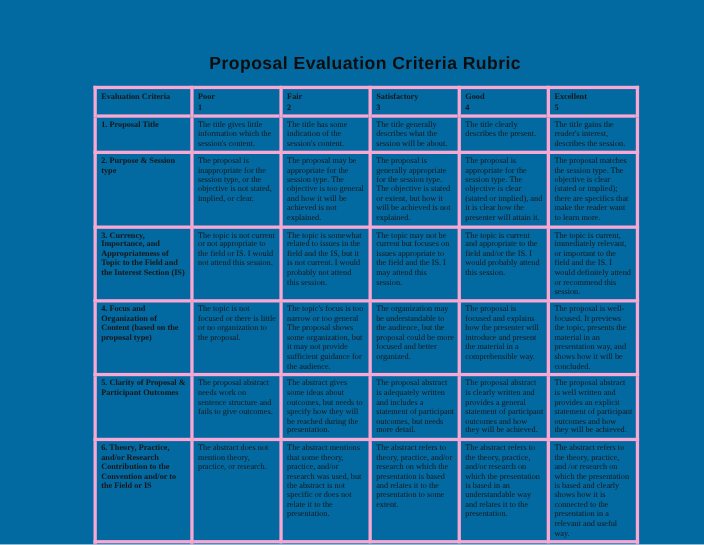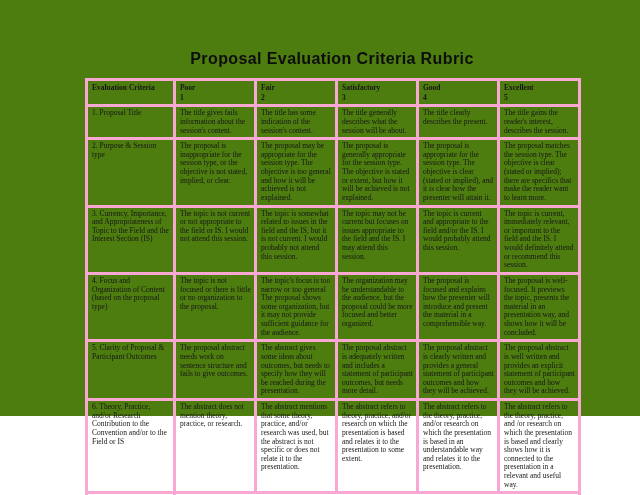--- a/index.html
+++ b/index.html
@@ -6,22 +6,22 @@
     margin: 0;
     padding: 0;
     background: #ffffff;
     width: 640px;
     height: 495px;
     overflow: hidden;
   }
   .page {
     position: relative;
     width: 640px;
-    height: 416px;
-    background: #4d7c0f;
+    height: 495px;
+    background: #0369a1;
     color: #1a1a1a;
   }
   .doc-title {
     position: absolute;
     top: 50px;
     left: 85px;
     width: 494px;
     text-align: center;
     font-family: "Liberation Sans", "DejaVu Sans", sans-serif;
     font-weight: 900;
@@ -55,21 +55,21 @@
     text-align: left;
     padding-top: 3px;
   }
   table.rubric thead th.crit-head {
     text-align: left;
   }
   .head-num {
     margin-top: 1px;
   }
   td.crit {
-    font-weight: normal;
+    font-weight: bold;
     text-align: left;
   }
   tfoot td {
     border-top: 1px solid #000;
     font-weight: bold;
   }
   td.total-cell {
     text-align: center;
     padding-top: 5px;
   }
@@ -120,21 +120,21 @@
         <th>
           <div>Excellent</div>
           <div class="head-num">5</div>
         </th>
       </tr>
     </thead>
 
     <tbody>
       <tr style="height:32px">
         <td class="crit">1. Proposal Title</td>
-        <td>The title gives fails information about the session's content.</td>
+        <td>The title gives little information which the session's content.</td>
         <td>The title has some indication of the session's content.</td>
         <td>The title generally describes what the session will be about.</td>
         <td>The title clearly describes the present.</td>
         <td>The title gains the reader's interest, describes the session.</td>
       </tr>
       <tr style="height:61px">
         <td class="crit">2. Purpose &amp; Session type</td>
         <td>The proposal is inappropriate for the session type, or the objective is not stated, implied, or clear.</td>
         <td>The proposal may be appropriate for the session type. The objective is too general and how it will be achieved is not explained.</td>
         <td>The proposal is generally appropriate for the session type. The objective is stated or extent, but how it will be achieved is not explained.</td>

